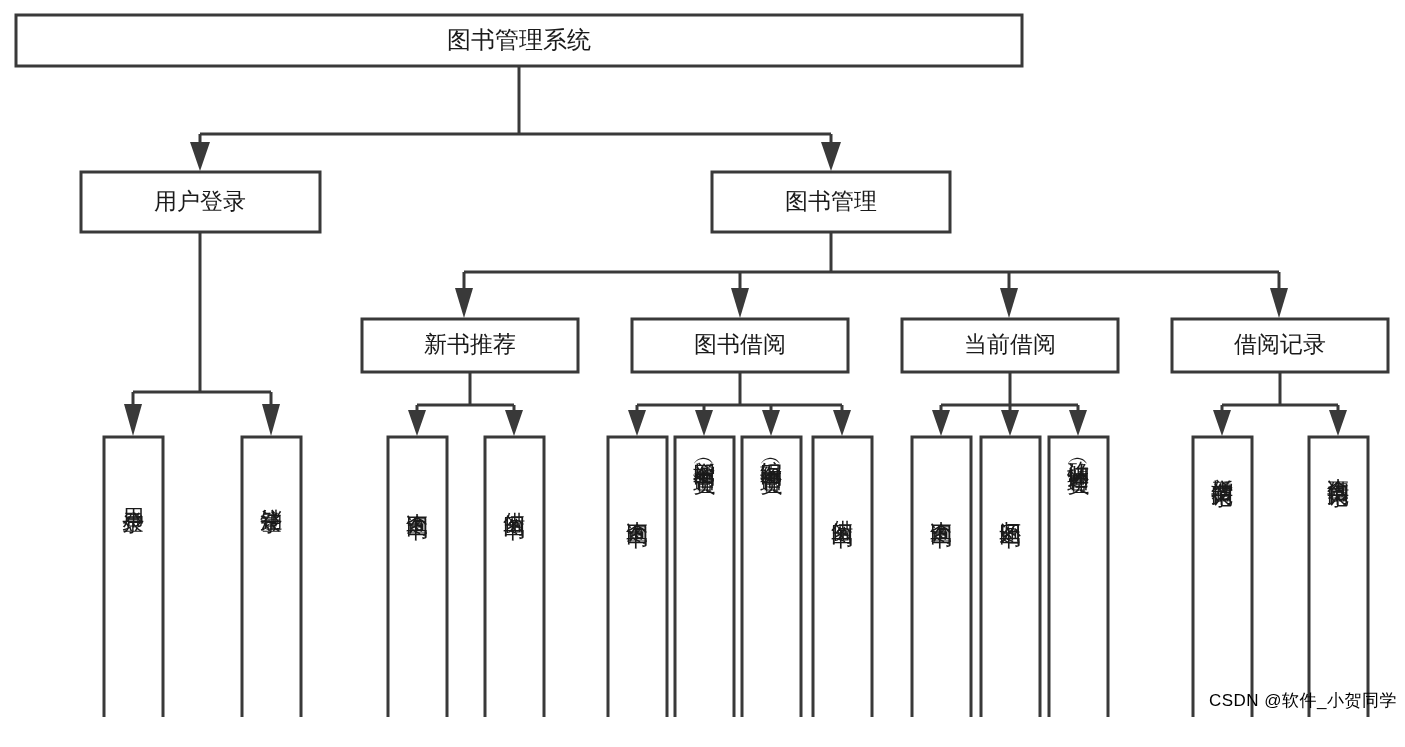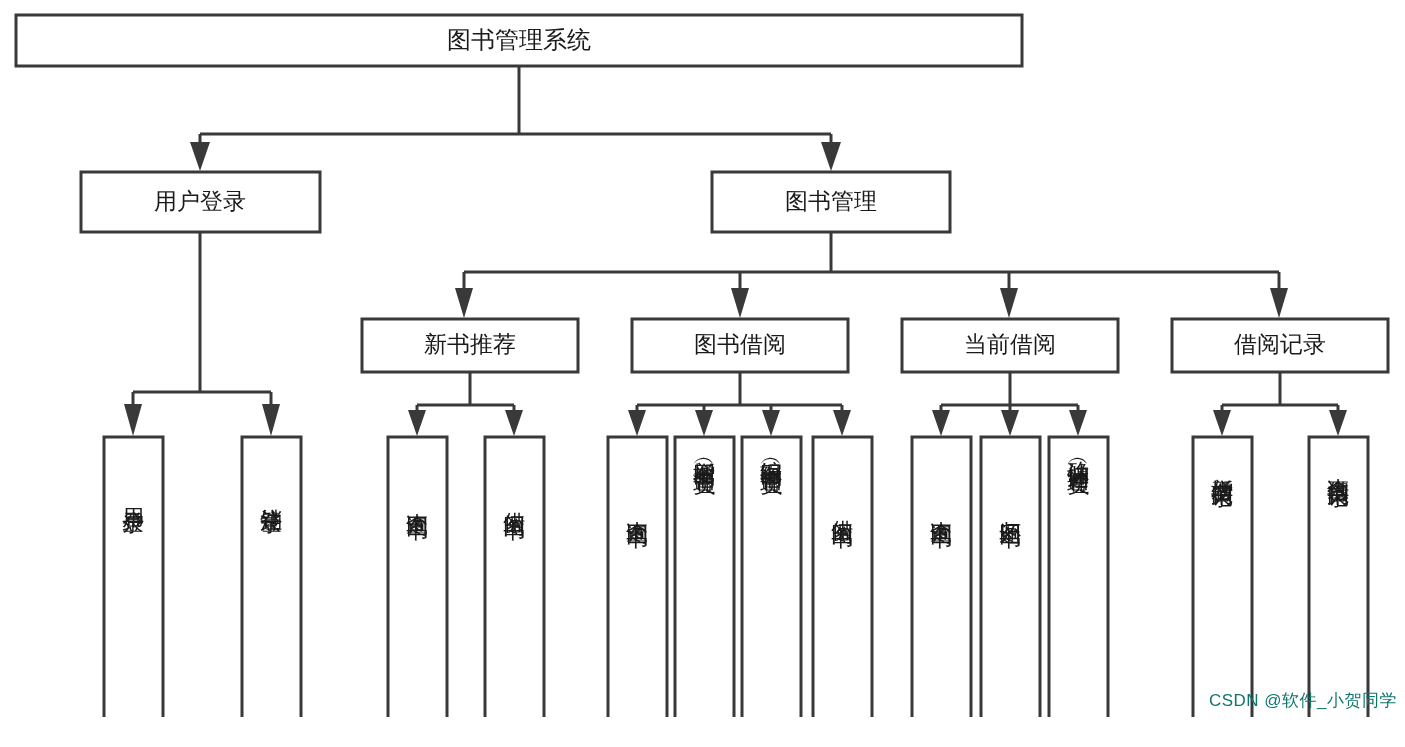--- a/index.html
+++ b/index.html
@@ -69,21 +69,21 @@
     letter-spacing: 2px;
     color: #1a1a1a;
     white-space: nowrap;
   }
   .watermark {
     position: absolute;
     right: 8px;
     bottom: 5px;
     font-family: "Liberation Sans", "DejaVu Sans", sans-serif;
     font-size: 17px;
-    color: #0f766e;
+    color: #000000;
     letter-spacing: 0.5px;
     white-space: nowrap;
     pointer-events: none;
   }
 </style>
 </head>
 <body>
 
 <div id="diagram-root">
 

